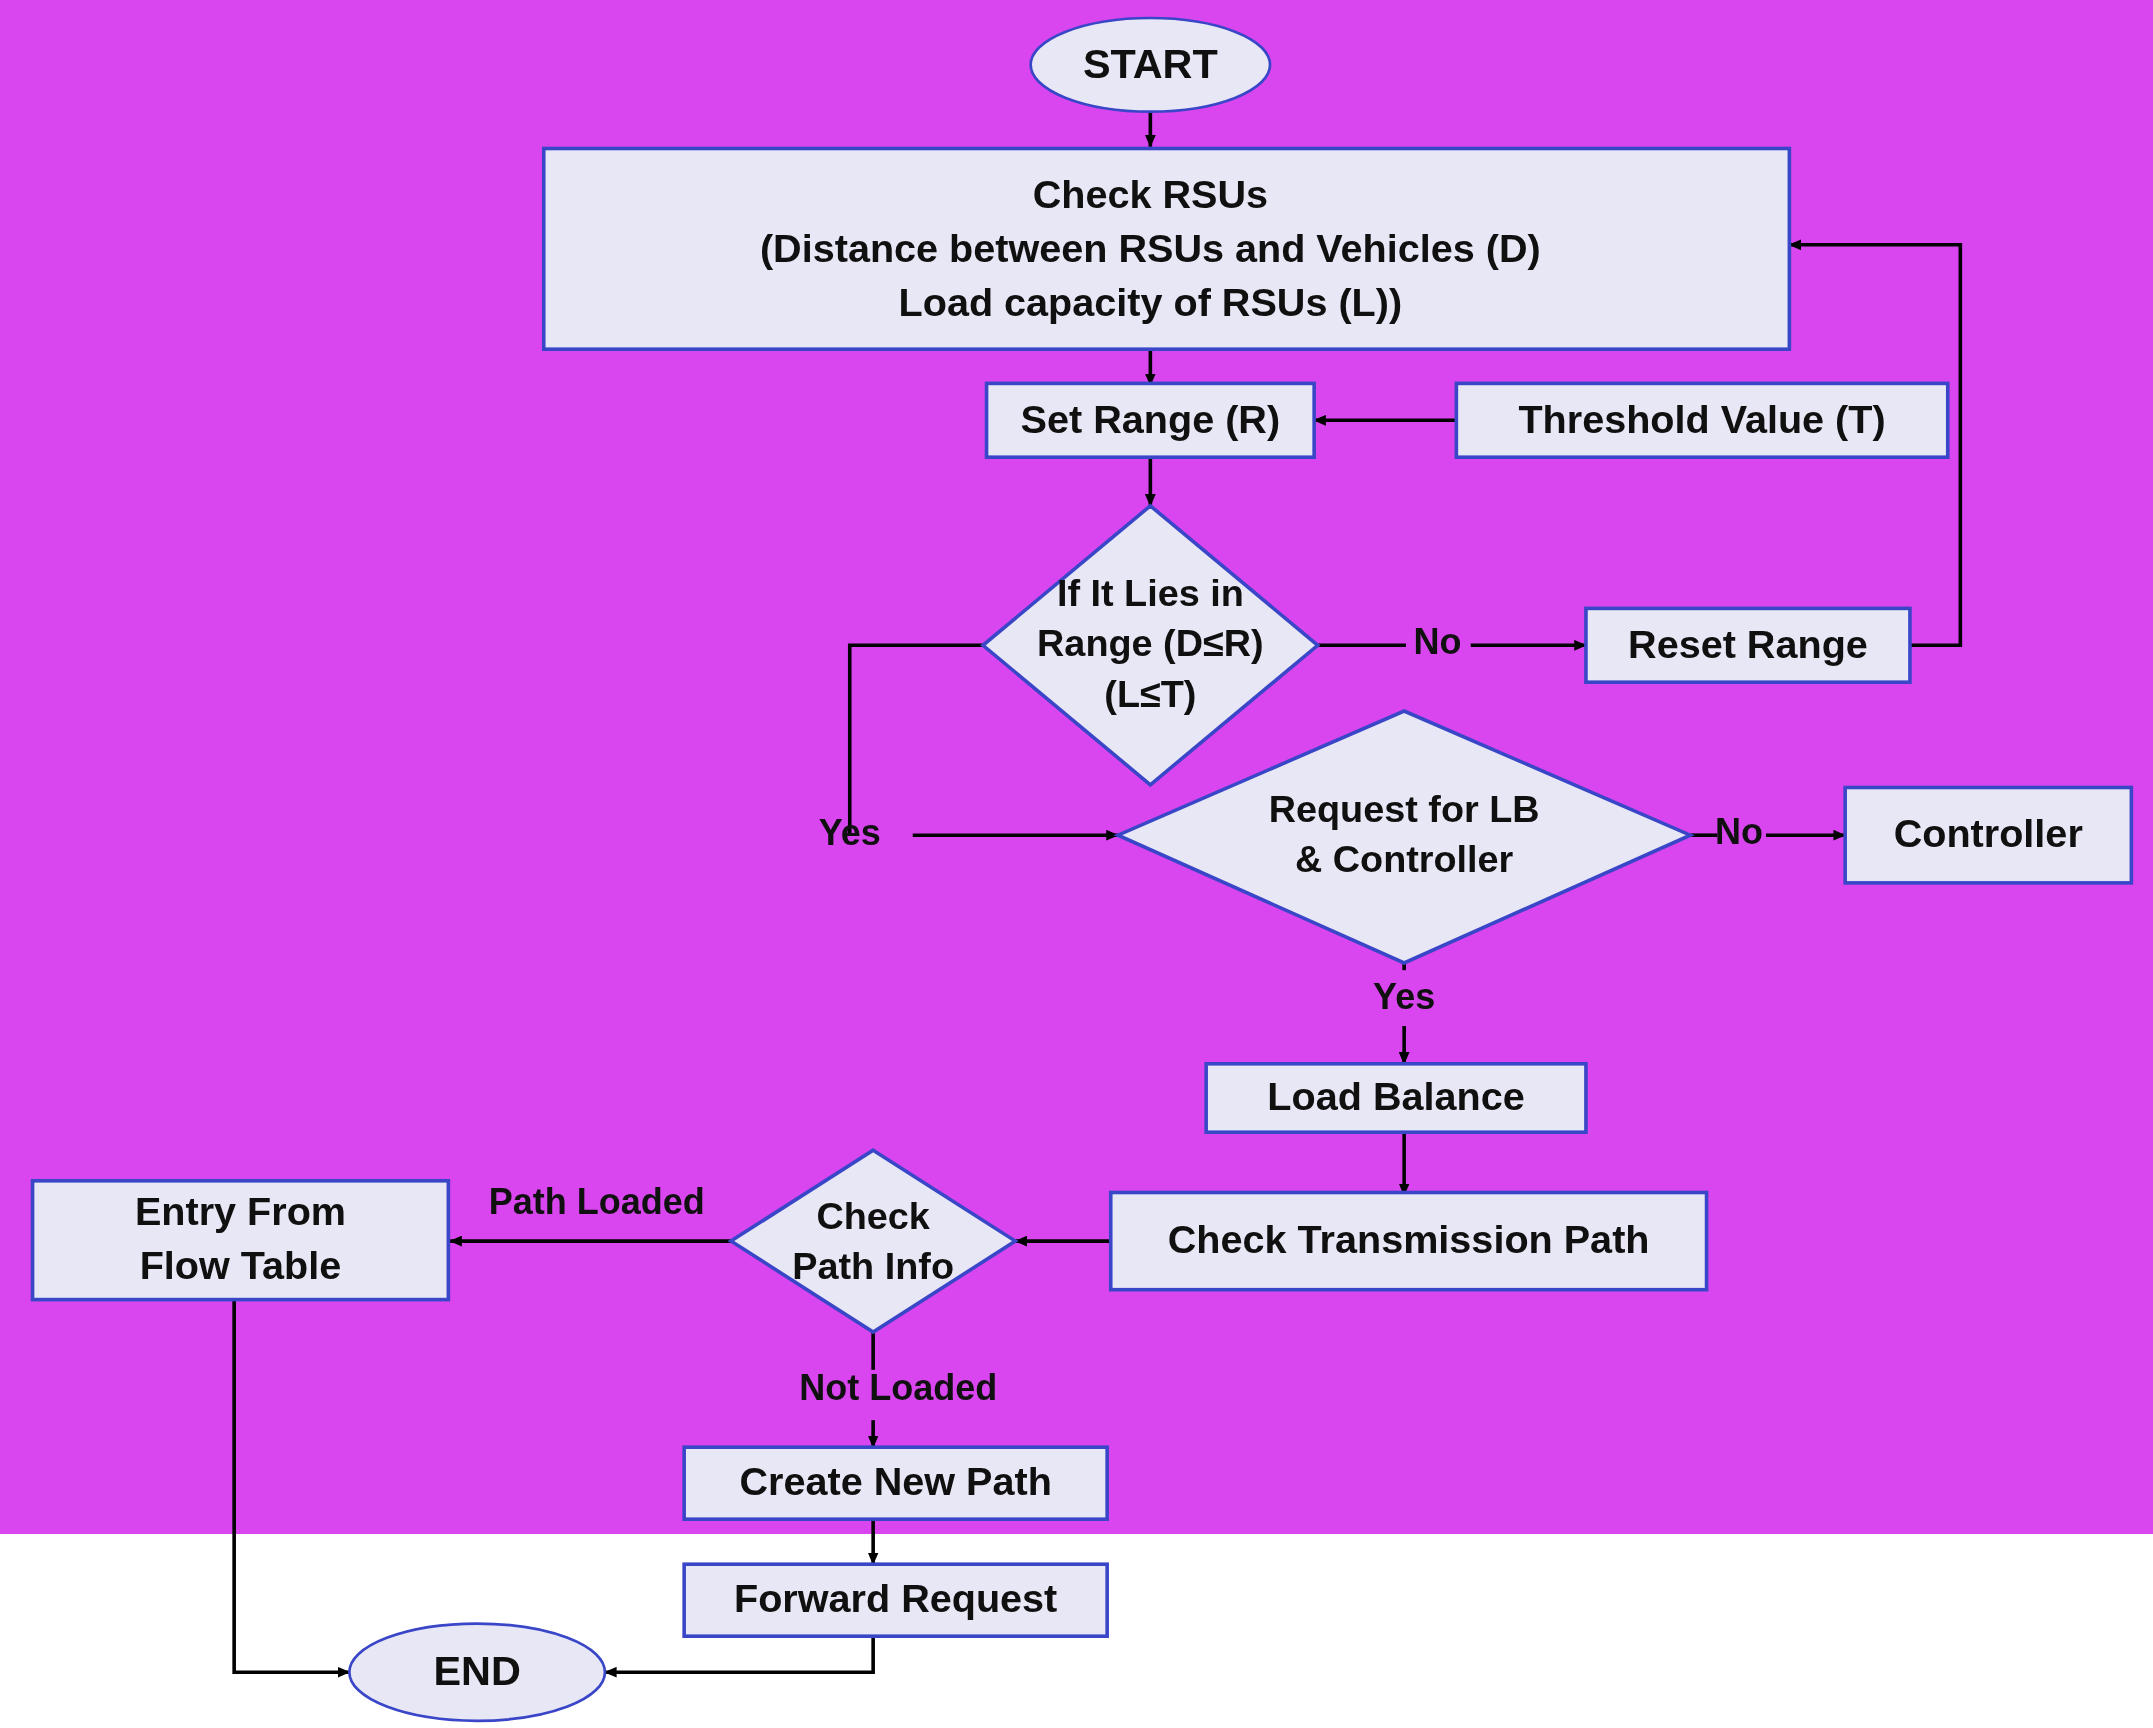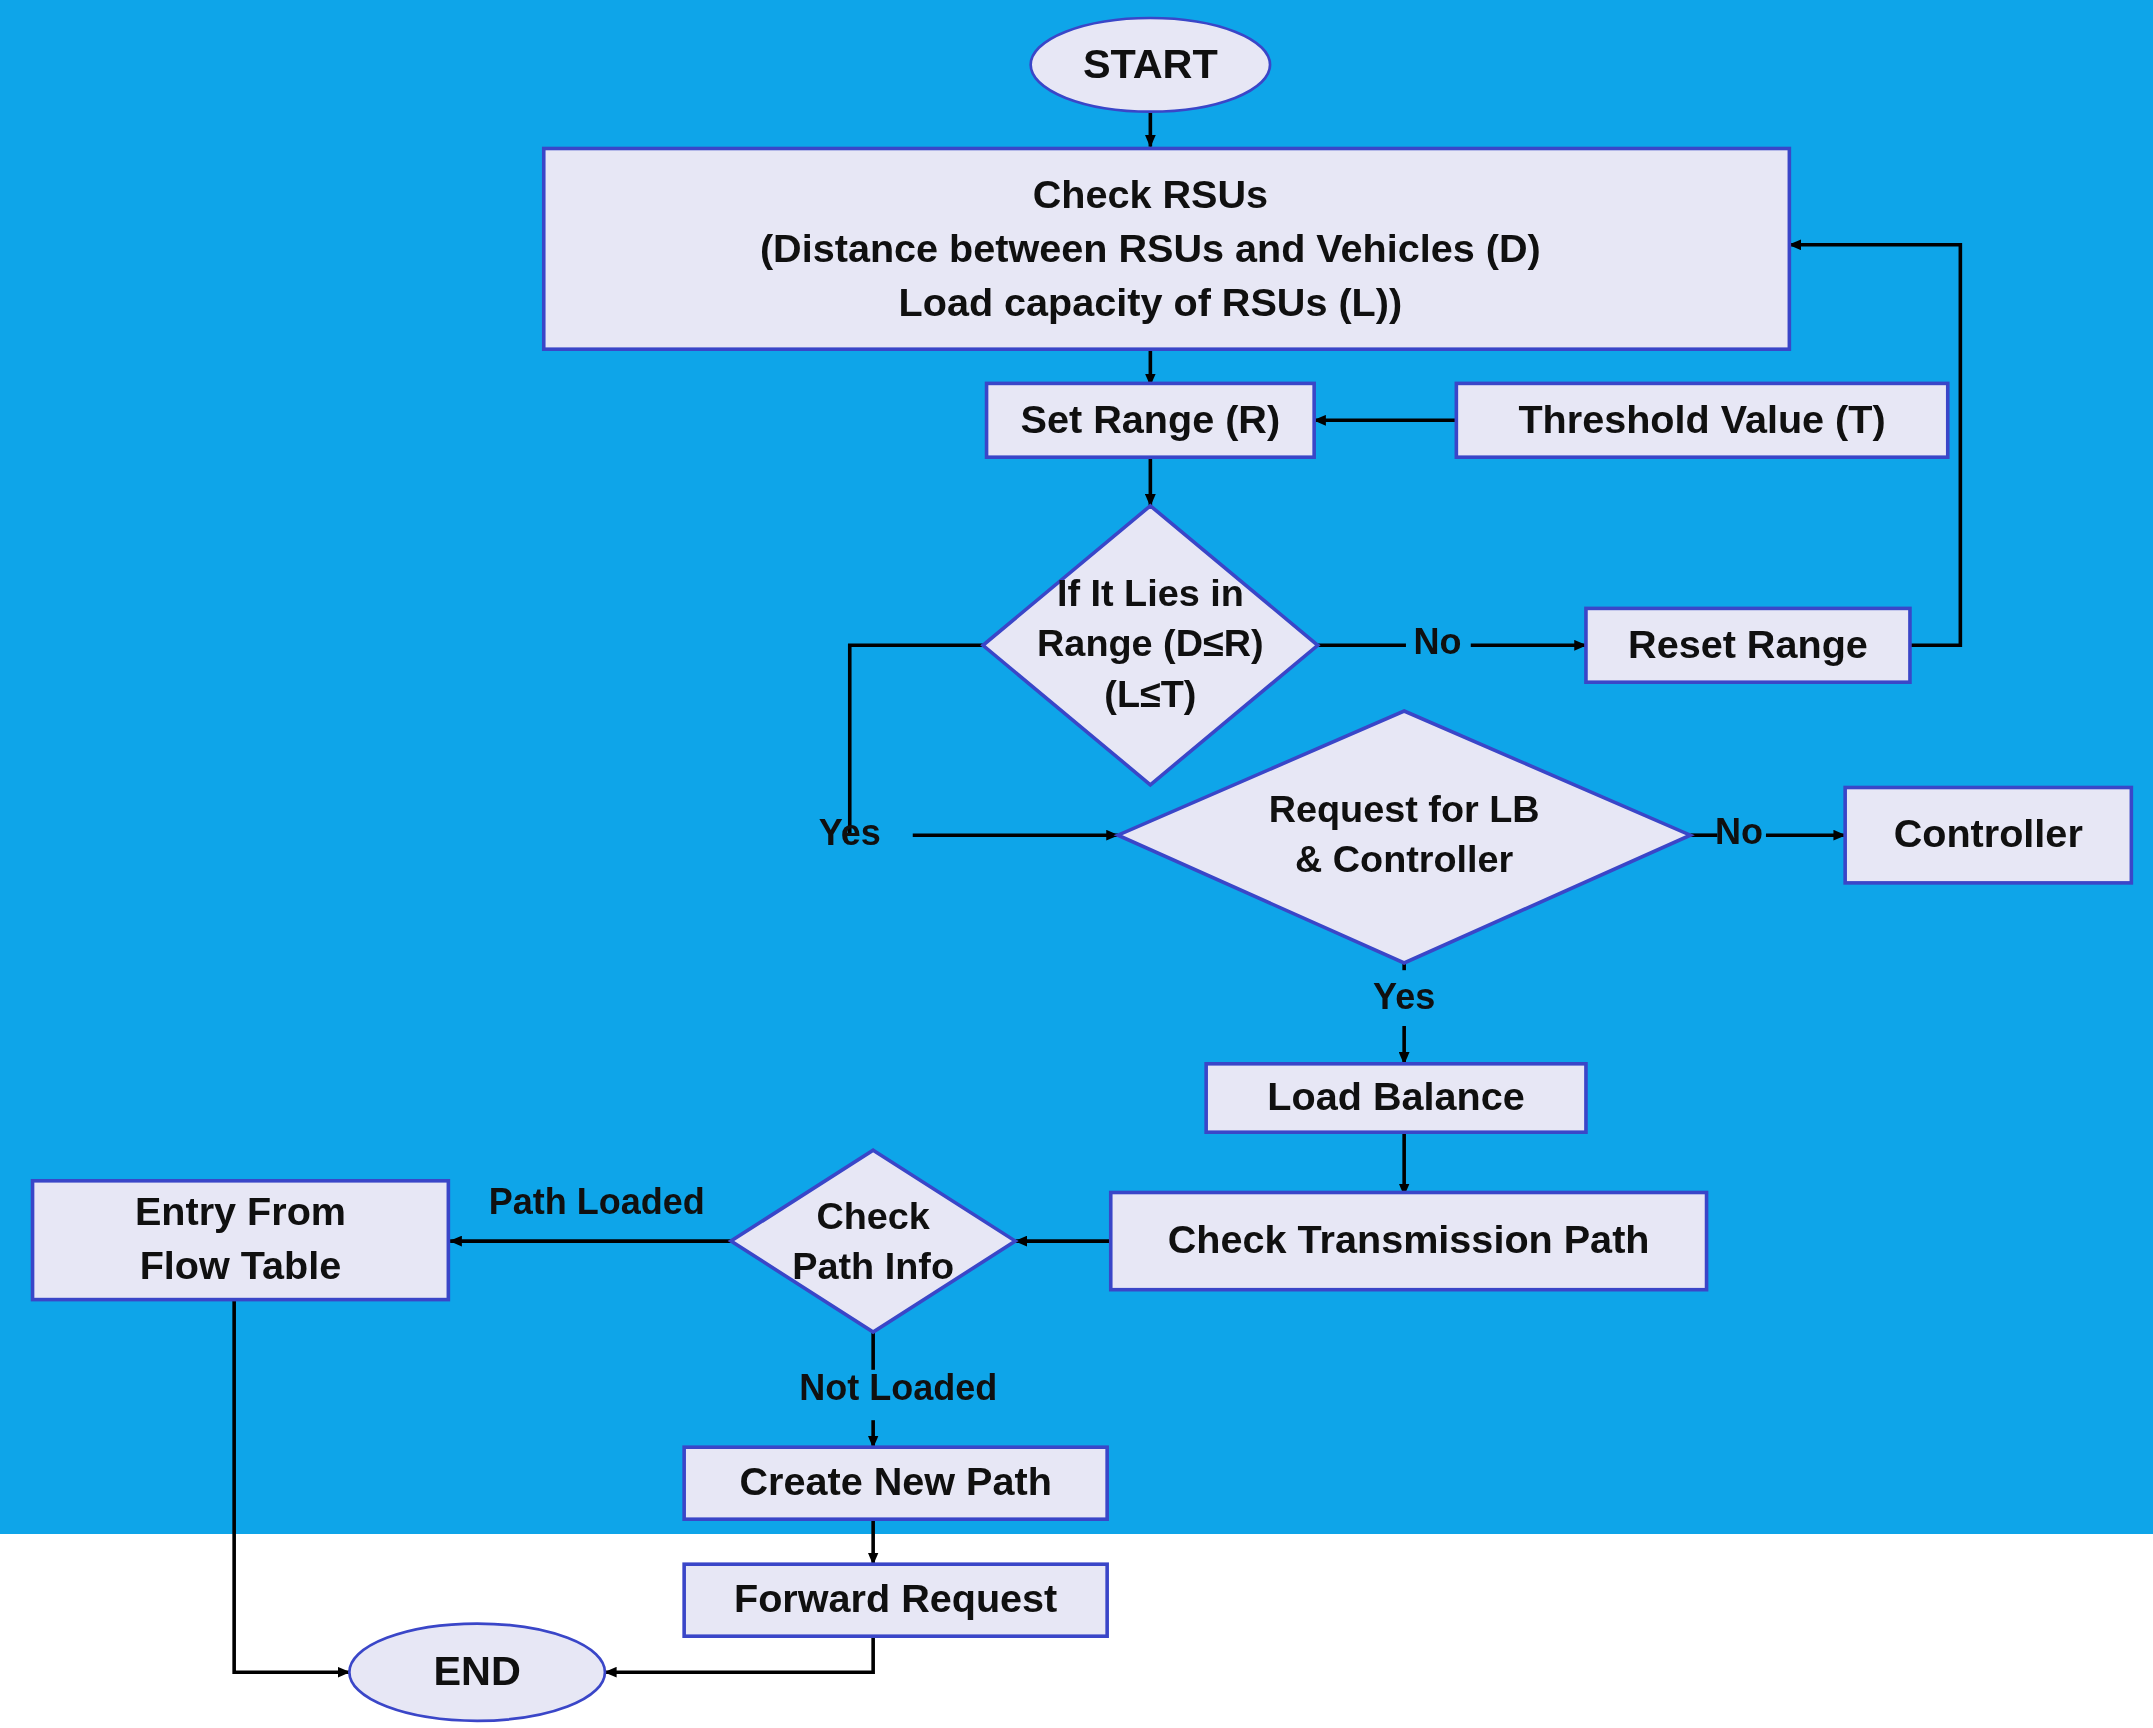--- a/index.html
+++ b/index.html
@@ -10,21 +10,21 @@
   body {
     width: 2154px;
     height: 1728px;
     font-family: "Liberation Sans", sans-serif;
     overflow: hidden;
   }
   #flowchart-root {
     position: relative;
     width: 2154px;
     height: 1534px;
-    background: #0ea5e9;
+    background: #d946ef;
   }
   svg#flow-svg {
     position: absolute;
     top: 0;
     left: 0;
     width: 2154px;
     height: 1728px;
   }
   .node-shape {
     fill: #e7e7f5;

